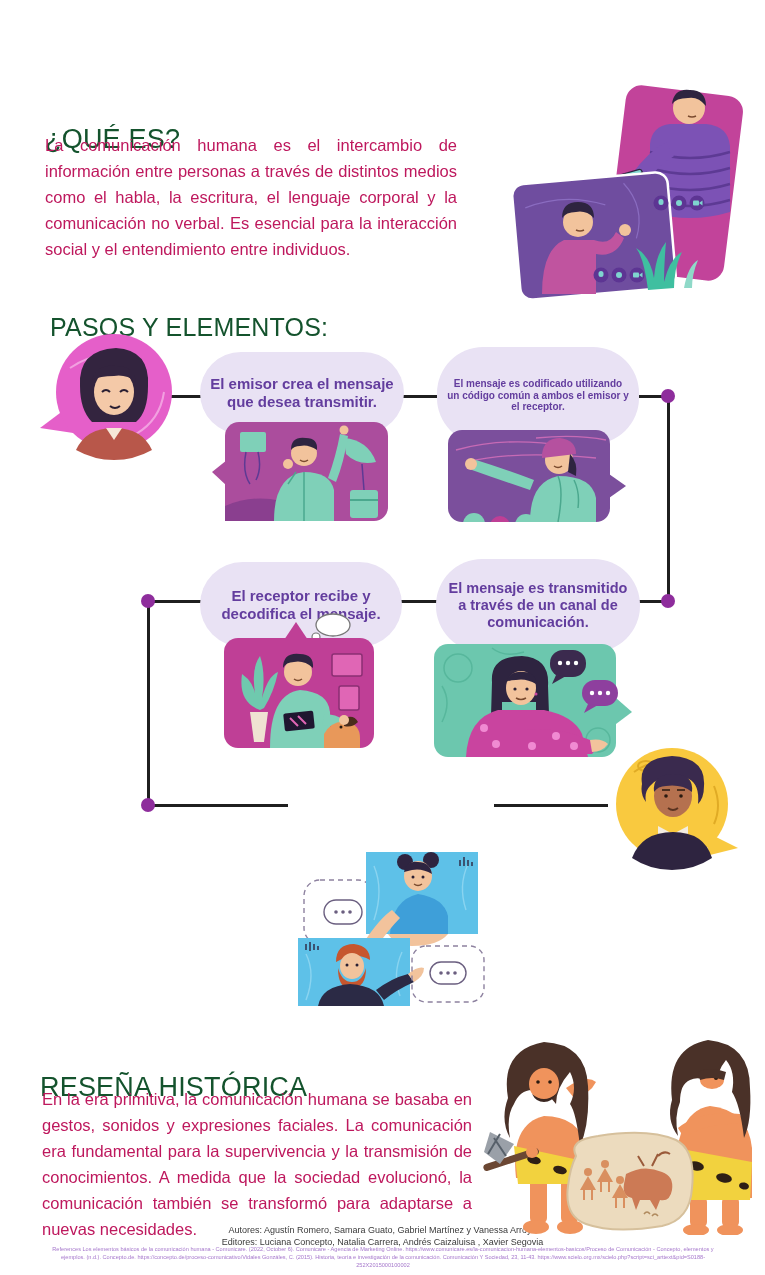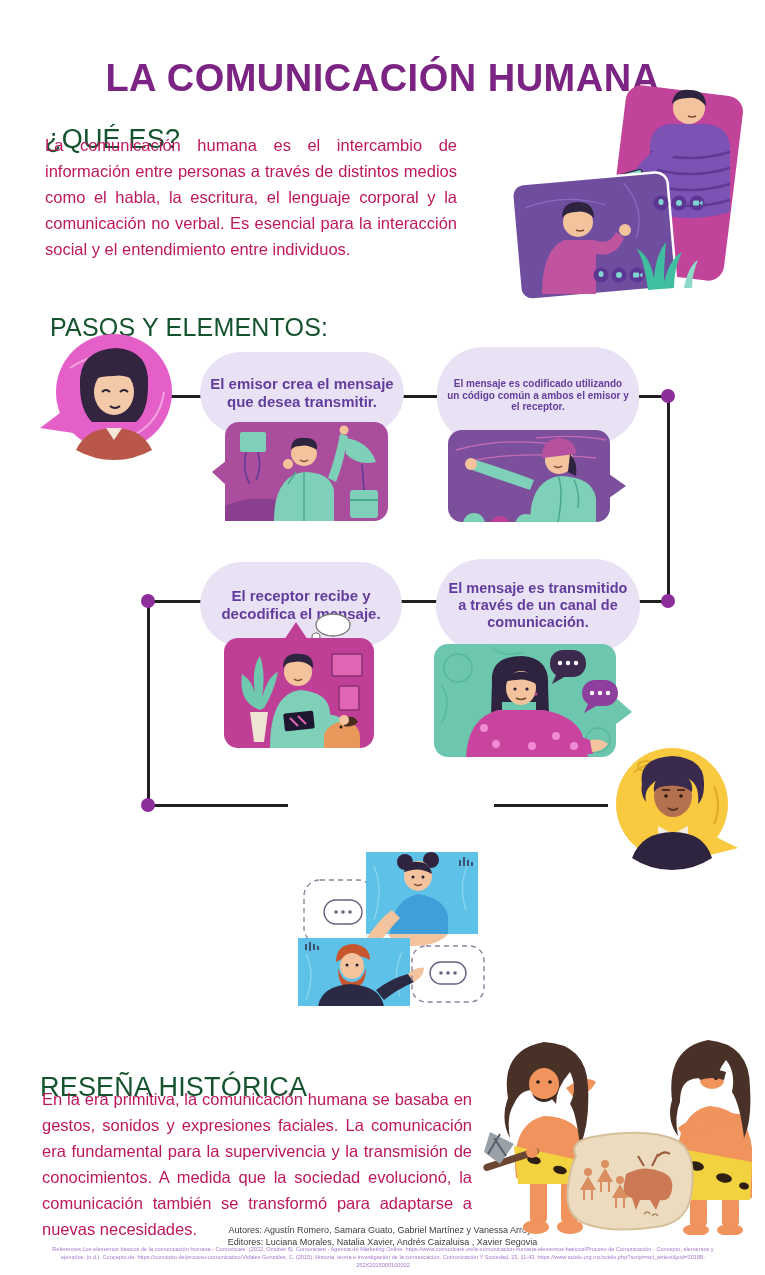--- a/index.html
+++ b/index.html
@@ -39,21 +39,20 @@
   .refs{
     left:48px;width:670px;text-align:center;color:#a678cc;
     font-size:5.6px;line-height:1.4;
   }
 </style>
 </head>
 <body>
 
 <div class="poster">
 
-  <h1 class="abs title">LA COMUNICACIÓN HUMANA</h1>
 
   <h2 class="abs h2" style="left:45px;top:102px;font-size:27px;">¿QUÉ ES?</h2>
   <p class="abs body-text" style="left:45px;top:132px;width:412px;margin:0;">La comunicación humana es el intercambio de información entre personas a través de distintos medios como el habla, la escritura, el lenguaje corporal y la comunicación no verbal. Es esencial para la interacción social y el entendimiento entre individuos.</p>
 
   <div class="abs illus" style="left:498px;top:82px;width:245px;height:222px;">
     <svg viewBox="0 0 245 222" aria-hidden="true">
       <g transform="rotate(7 177 100)">
         <rect x="118" y="8" width="118" height="186" rx="16" fill="#c2439a"></rect>
       </g>
 
@@ -388,17 +387,17 @@
         <circle cx="172" cy="152" r="4"></circle>
           <polygon points="164,170 172,156 180,170"></polygon>
           <path d="M168 170 L168 180 M176 170 L176 180" stroke="#d98f5f" stroke-width="2"></path>
       </g>
       <path d="M196 186 q3 -4 6 0 M204 188 q3 -4 6 0" stroke="#b08a5e" stroke-width="1.5" fill="none"></path>
     </svg>
   </div>
 
   <div class="abs credits" style="top:1224px;">
     <div>Autores: Agustín Romero, Samara Guato, Gabriel Martínez y Vanessa Arroyo</div>
-    <div>Editores: Luciana Morales, Natalia Xavier, Andrés Caizaluisa , Xavier Segovia</div>
+    <div>Editores: Luciana Concepto, Natalia Carrera, Andrés Caizaluisa , Xavier Segovia</div>
   </div>
   <div class="abs refs" style="top:1246px;">References Los elementos básicos de la comunicación humana - Comunicare. (2022, October 6). Comunicare - Agencia de Marketing Online. https://www.comunicare.es/la-comunicacion-humana-elementos-basicos/Proceso de Comunicación - Concepto, elementos y ejemplos. (n.d.). Concepto.de. https://concepto.de/proceso-comunicativo/Vidales Gonzáles, C. (2015). Historia, teoría e investigación de la comunicación. Comunicación Y Sociedad, 23, 11-43. https://www.scielo.org.mx/scielo.php?script=sci_arttext&amp;pid=S0188-252X2015000100002</div>
 
 </div>
 
 </body></html>

